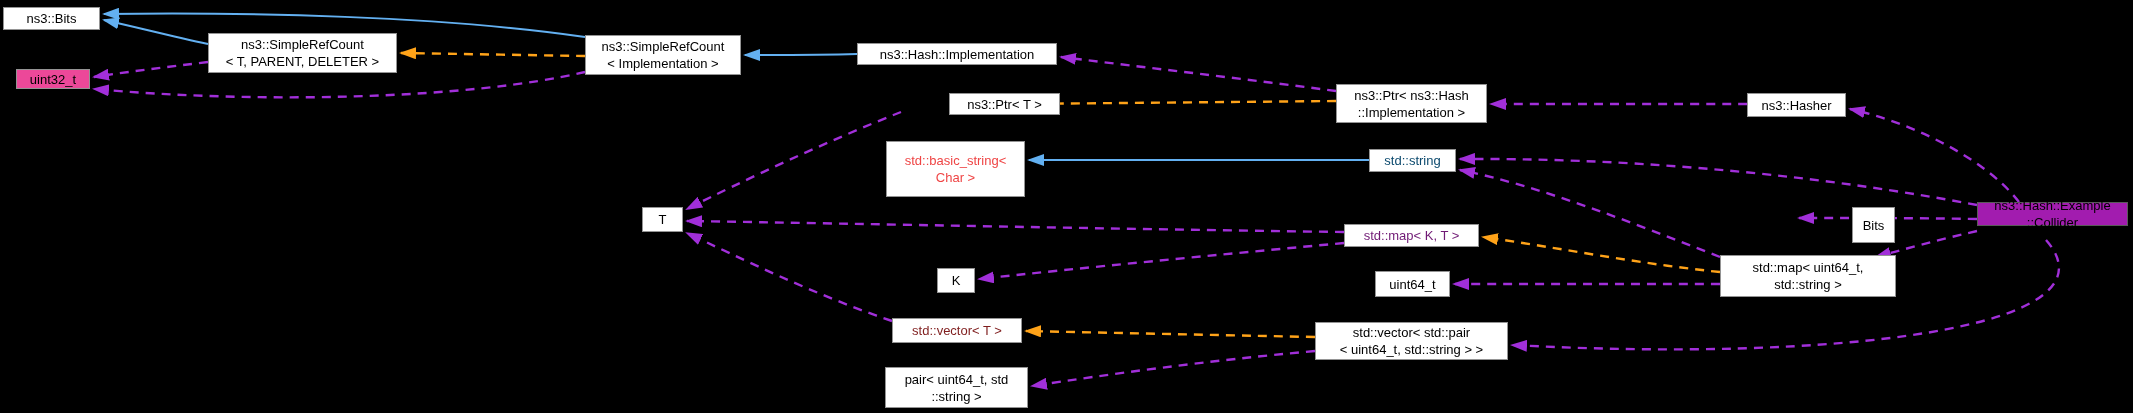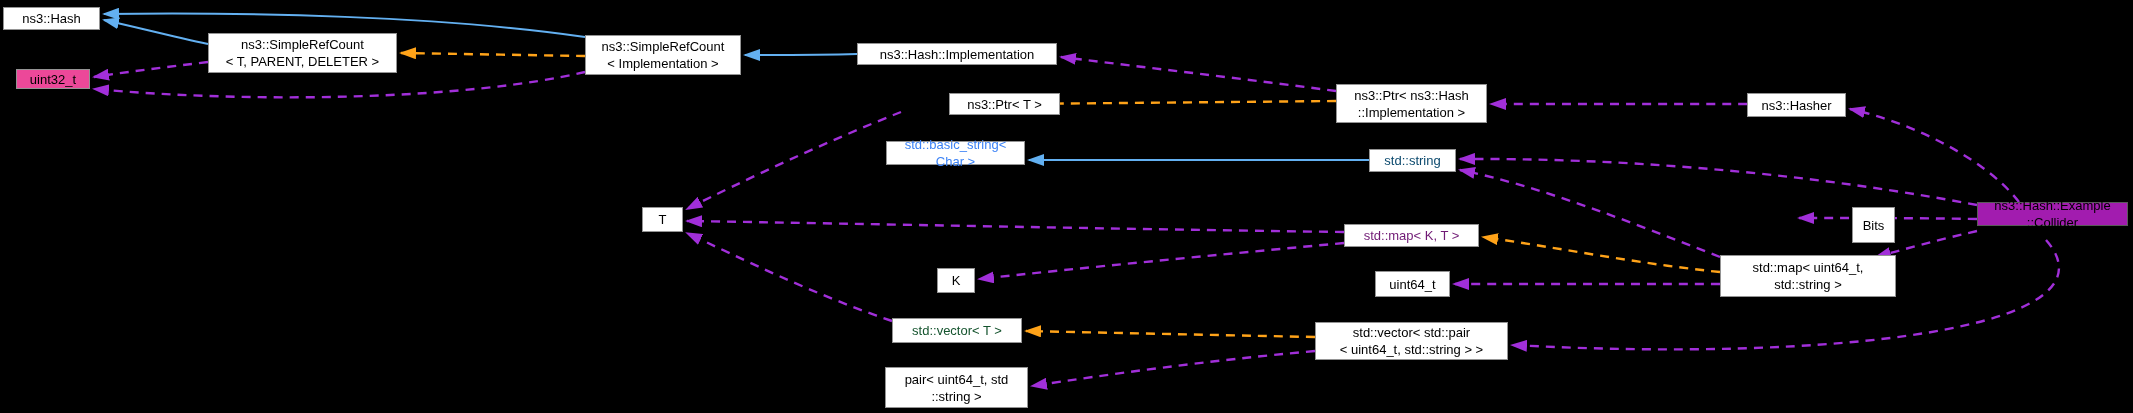--- a/index.html
+++ b/index.html
@@ -63,33 +63,33 @@
       <path d="M1344,243 C1215,255 1080,268 979,279" class="edge edge-usage" stroke="#A12FD9" marker-end="url(#arrow-usage)"></path>
       <path d="M2019,202 C1985,158 1910,122 1850,109" class="edge edge-usage" stroke="#A12FD9" marker-end="url(#arrow-usage)"></path>
       <path d="M1977,205 C1790,170 1610,158 1460,159" class="edge edge-usage" stroke="#A12FD9" marker-end="url(#arrow-usage)"></path>
       <path d="M1720,257 C1630,222 1540,186 1460,170" class="edge edge-usage" stroke="#A12FD9" marker-end="url(#arrow-usage)"></path>
       <path d="M1977,219 C1915,218 1860,218 1799,218" class="edge edge-usage" stroke="#A12FD9" marker-end="url(#arrow-usage)"></path>
       <path d="M1977,231 C1938,240 1908,248 1876,257" class="edge edge-usage" stroke="#A12FD9" marker-end="url(#arrow-usage)"></path>
       <path d="M1720,284 C1630,284 1545,284 1454,284" class="edge edge-usage" stroke="#A12FD9" marker-end="url(#arrow-usage)"></path>
       <path d="M2046,240 C2125,330 1830,362 1512,345" class="edge edge-usage" stroke="#A12FD9" marker-end="url(#arrow-usage)"></path>
       <path d="M1315,351 C1205,361 1110,374 1032,386" class="edge edge-usage" stroke="#A12FD9" marker-end="url(#arrow-usage)"></path>
     </svg>
-<div class="node" style="left: 3px; top: 7px; width: 97px; height: 23px; background: rgb(255, 255, 255); border-color: rgb(148, 148, 148); color: rgb(0, 0, 0);">ns3::Hash</div>
+<div class="node" style="left: 3px; top: 7px; width: 97px; height: 23px; background: rgb(255, 255, 255); border-color: rgb(148, 148, 148); color: rgb(0, 0, 0);">ns3::Bits</div>
     <div class="node" style="left: 16px; top: 69px; width: 74px; height: 20px; background: #ec4899; border-color: rgb(148, 148, 148); color: rgb(0, 0, 0);">uint32_t</div>
     <div class="node" style="left: 208px; top: 33px; width: 189px; height: 40px; background: rgb(255, 255, 255); border-color: rgb(148, 148, 148); color: rgb(0, 0, 0);">ns3::SimpleRefCount
 &lt; T, PARENT, DELETER &gt;</div>
     <div class="node" style="left: 585px; top: 35px; width: 156px; height: 40px; background: rgb(255, 255, 255); border-color: rgb(148, 148, 148); color: rgb(0, 0, 0);">ns3::SimpleRefCount
 &lt; Implementation &gt;</div>
     <div class="node" style="left: 857px; top: 43px; width: 200px; height: 22px; background: rgb(255, 255, 255); border-color: rgb(148, 148, 148); color: rgb(0, 0, 0);">ns3::Hash::Implementation</div>
     <div class="node" style="left: 901px; top: 93px; width: 111px; height: 22px; background: rgb(255, 255, 255); border-color: rgb(148, 148, 148); color: rgb(0, 0, 0); margin-left: 48px;">ns3::Ptr&lt; T &gt;</div>
-    <div class="node" style="left: 886px; top: 141px; width: 139px; height: 24px; background: rgb(255, 255, 255); border-color: rgb(148, 148, 148); color: #3b82f6;">std::basic_string&lt;
+    <div class="node" style="left: 886px; top: 141px; width: 139px; height: 56px; background: rgb(255, 255, 255); border-color: rgb(148, 148, 148); color: #ef4444;">std::basic_string&lt;
 Char &gt;</div>
     <div class="node" style="left: 642px; top: 207px; width: 41px; height: 25px; background: rgb(255, 255, 255); border-color: rgb(148, 148, 148); color: rgb(0, 0, 0);">T</div>
     <div class="node" style="left: 937px; top: 268px; width: 38px; height: 25px; background: rgb(255, 255, 255); border-color: rgb(148, 148, 148); color: rgb(0, 0, 0);">K</div>
-    <div class="node" style="left: 892px; top: 318px; width: 130px; height: 25px; background: rgb(255, 255, 255); border-color: rgb(148, 148, 148); color: #14532d;">std::vector&lt; T &gt;</div>
+    <div class="node" style="left: 892px; top: 318px; width: 130px; height: 25px; background: rgb(255, 255, 255); border-color: rgb(148, 148, 148); color: #7f1d1d;">std::vector&lt; T &gt;</div>
     <div class="node" style="left: 885px; top: 367px; width: 143px; height: 41px; background: rgb(255, 255, 255); border-color: rgb(148, 148, 148); color: rgb(0, 0, 0);">pair&lt; uint64_t, std
 ::string &gt;</div>
     <div class="node" style="left: 1336px; top: 84px; width: 151px; height: 39px; background: rgb(255, 255, 255); border-color: rgb(148, 148, 148); color: rgb(0, 0, 0);">ns3::Ptr&lt; ns3::Hash
 ::Implementation &gt;</div>
     <div class="node" style="left: 1369px; top: 149px; width: 87px; height: 23px; background: rgb(255, 255, 255); border-color: rgb(148, 148, 148); color: #0c4a6e;">std::string</div>
     <div class="node" style="left: 1344px; top: 224px; width: 135px; height: 23px; background: rgb(255, 255, 255); border-color: rgb(148, 148, 148); color: #701a75;">std::map&lt; K, T &gt;</div>
     <div class="node" style="left: 1375px; top: 271px; width: 75px; height: 26px; background: rgb(255, 255, 255); border-color: rgb(148, 148, 148); color: rgb(0, 0, 0);">uint64_t</div>
     <div class="node" style="left: 1315px; top: 322px; width: 193px; height: 38px; background: rgb(255, 255, 255); border-color: rgb(148, 148, 148); color: rgb(0, 0, 0);">std::vector&lt; std::pair
 &lt; uint64_t, std::string &gt; &gt;</div>
     <div class="node" style="left: 1747px; top: 93px; width: 99px; height: 24px; background: rgb(255, 255, 255); border-color: rgb(148, 148, 148); color: rgb(0, 0, 0);">ns3::Hasher</div>

